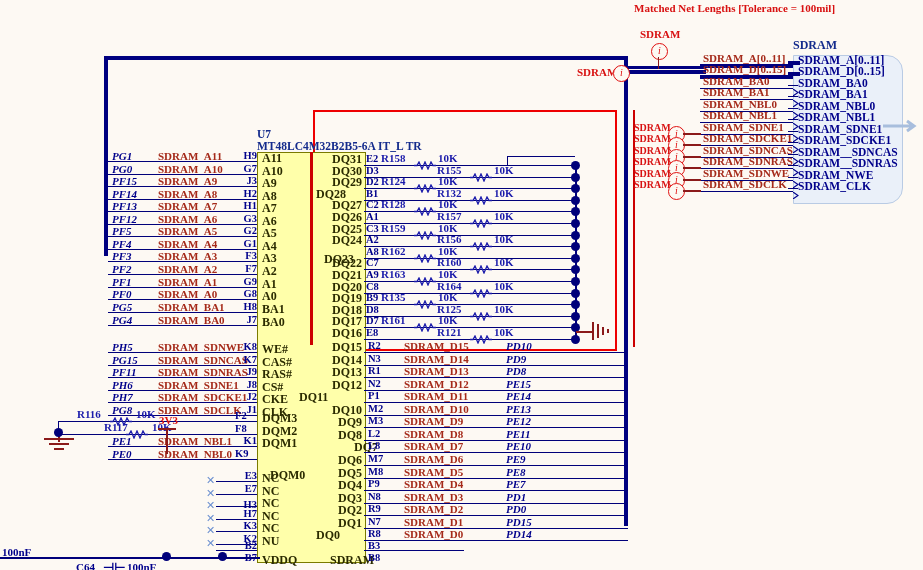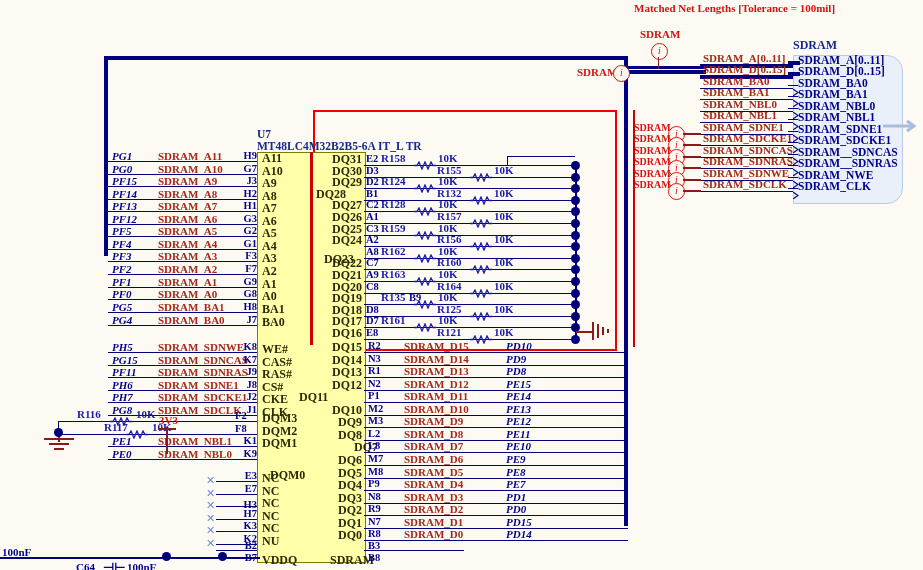--- a/index.html
+++ b/index.html
@@ -202,21 +202,21 @@
     <div class="abs t-pin" style="left:235px;top:423px;width:22px;">F8</div>
     <div class="abs t-dq" style="left:262px;top:424px;">DQM2</div>
     <div class="w wh" style="left:108px;top:434px;width:149px;"></div>
     <div class="abs t-blue-it" style="left:112px;top:435px;">PE1</div>
     <div class="abs t-netred" style="left:158px;top:435px;">SDRAM_NBL1</div>
     <div class="abs t-pin" style="left:235px;top:435px;width:22px;text-align:right;">K1</div>
     <div class="abs t-dq" style="left:262px;top:436px;">DQM1</div>
     <div class="w wh" style="left:108px;top:446px;width:149px;"></div>
     <div class="abs t-blue-it" style="left:112px;top:448px;">PE0</div>
     <div class="abs t-netred" style="left:158px;top:448px;">SDRAM_NBL0</div>
-    <div class="abs t-pin" style="left:235px;top:448px;width:22px;text-align:right;">K9</div>
+    <div class="abs t-pin" style="left:235px;top:448px;width:22px;text-align:left;">K9</div>
     <div class="abs t-dq" style="left:270px;top:449px;margin-top:19px;">DQM0</div>
     <div class="w wh" style="left:108px;top:459px;width:149px;"></div>
     <div class="w wh" style="left:58px;top:421px;width:52px;"></div>
     <div class="res" style="left:110px;top:417px;">
       <svg width="22" height="9" viewBox="0 0 22 9">
         <polyline points="0,4.5 3,4.5 5,1 8,8 11,1 14,8 17,1 19,4.5 22,4.5" fill="none" stroke="#1a1aaa" stroke-width="1.3"></polyline>
       </svg>
     </div>
     <div class="w wh" style="left:132px;top:421px;width:26px;"></div>
     <div class="abs t-res" style="left:77px;top:408px;">R116</div>
@@ -389,21 +389,21 @@
     <div class="w wh" style="left:364px;top:293px;width:211px;"></div>
     <div class="res" style="left:470px;top:289px;">
       <svg width="22" height="9" viewBox="0 0 22 9">
         <polyline points="0,4.5 3,4.5 5,1 8,8 11,1 14,8 17,1 19,4.5 22,4.5" fill="none" stroke="#1a1aaa" stroke-width="1.3"></polyline>
       </svg>
     </div>
     <div class="abs t-res" style="left:437px;top:280px;">R164</div>
     <div class="abs t-res" style="left:494px;top:280px;">10K</div>
     <div class="dot" style="left:571px;top:289px;"></div>
     <div class="abs t-dq" style="left:316px;top:291px;text-align:right;width:46px;">DQ19</div>
-    <div class="abs t-pin" style="left:366px;top:292px;margin-left:43px;">B9</div>
+    <div class="abs t-pin" style="left:366px;top:292px;">B9</div>
     <div class="w wh" style="left:364px;top:304px;width:211px;"></div>
     <div class="res" style="left:414px;top:300px;">
       <svg width="22" height="9" viewBox="0 0 22 9">
         <polyline points="0,4.5 3,4.5 5,1 8,8 11,1 14,8 17,1 19,4.5 22,4.5" fill="none" stroke="#1a1aaa" stroke-width="1.3"></polyline>
       </svg>
     </div>
     <div class="abs t-res" style="left:381px;top:291px;">R135</div>
     <div class="abs t-res" style="left:438px;top:291px;">10K</div>
     <div class="dot" style="left:571px;top:300px;"></div>
     <div class="abs t-dq" style="left:316px;top:303px;text-align:right;width:46px;">DQ18</div>
@@ -510,21 +510,21 @@
     <div class="abs t-dq" style="left:316px;top:503px;text-align:right;width:46px;">DQ2</div>
     <div class="abs t-pin" style="left:368px;top:503px;">R9</div>
     <div class="abs t-netred" style="left:404px;top:503px;">SDRAM_D2</div>
     <div class="abs t-blue-it" style="left:506px;top:503px;">PD0</div>
     <div class="w wh" style="left:364px;top:515px;width:264px;"></div>
     <div class="abs t-dq" style="left:316px;top:516px;text-align:right;width:46px;">DQ1</div>
     <div class="abs t-pin" style="left:368px;top:516px;">N7</div>
     <div class="abs t-netred" style="left:404px;top:516px;">SDRAM_D1</div>
     <div class="abs t-blue-it" style="left:506px;top:516px;">PD15</div>
     <div class="w wh" style="left:364px;top:528px;width:264px;"></div>
-    <div class="abs t-dq" style="left:316px;top:528px;text-align:right;width:46px;">DQ0</div>
+    <div class="abs t-dq" style="left:316px;top:528px;text-align:left;width:46px;">DQ0</div>
     <div class="abs t-pin" style="left:368px;top:528px;">R8</div>
     <div class="abs t-netred" style="left:404px;top:528px;">SDRAM_D0</div>
     <div class="abs t-blue-it" style="left:506px;top:528px;">PD14</div>
     <div class="w wh" style="left:364px;top:540px;width:264px;"></div>
   </div>
 
 <div class="abs" style="left:44px;top:438px;width:32px;height:22px;">
   <div class="gnd-bar" style="left:0px;top:0px;width:30px;height:2px;"></div>
   <div class="gnd-bar" style="left:5px;top:5px;width:20px;height:2px;"></div>
   <div class="gnd-bar" style="left:10px;top:10px;width:10px;height:2px;"></div>

